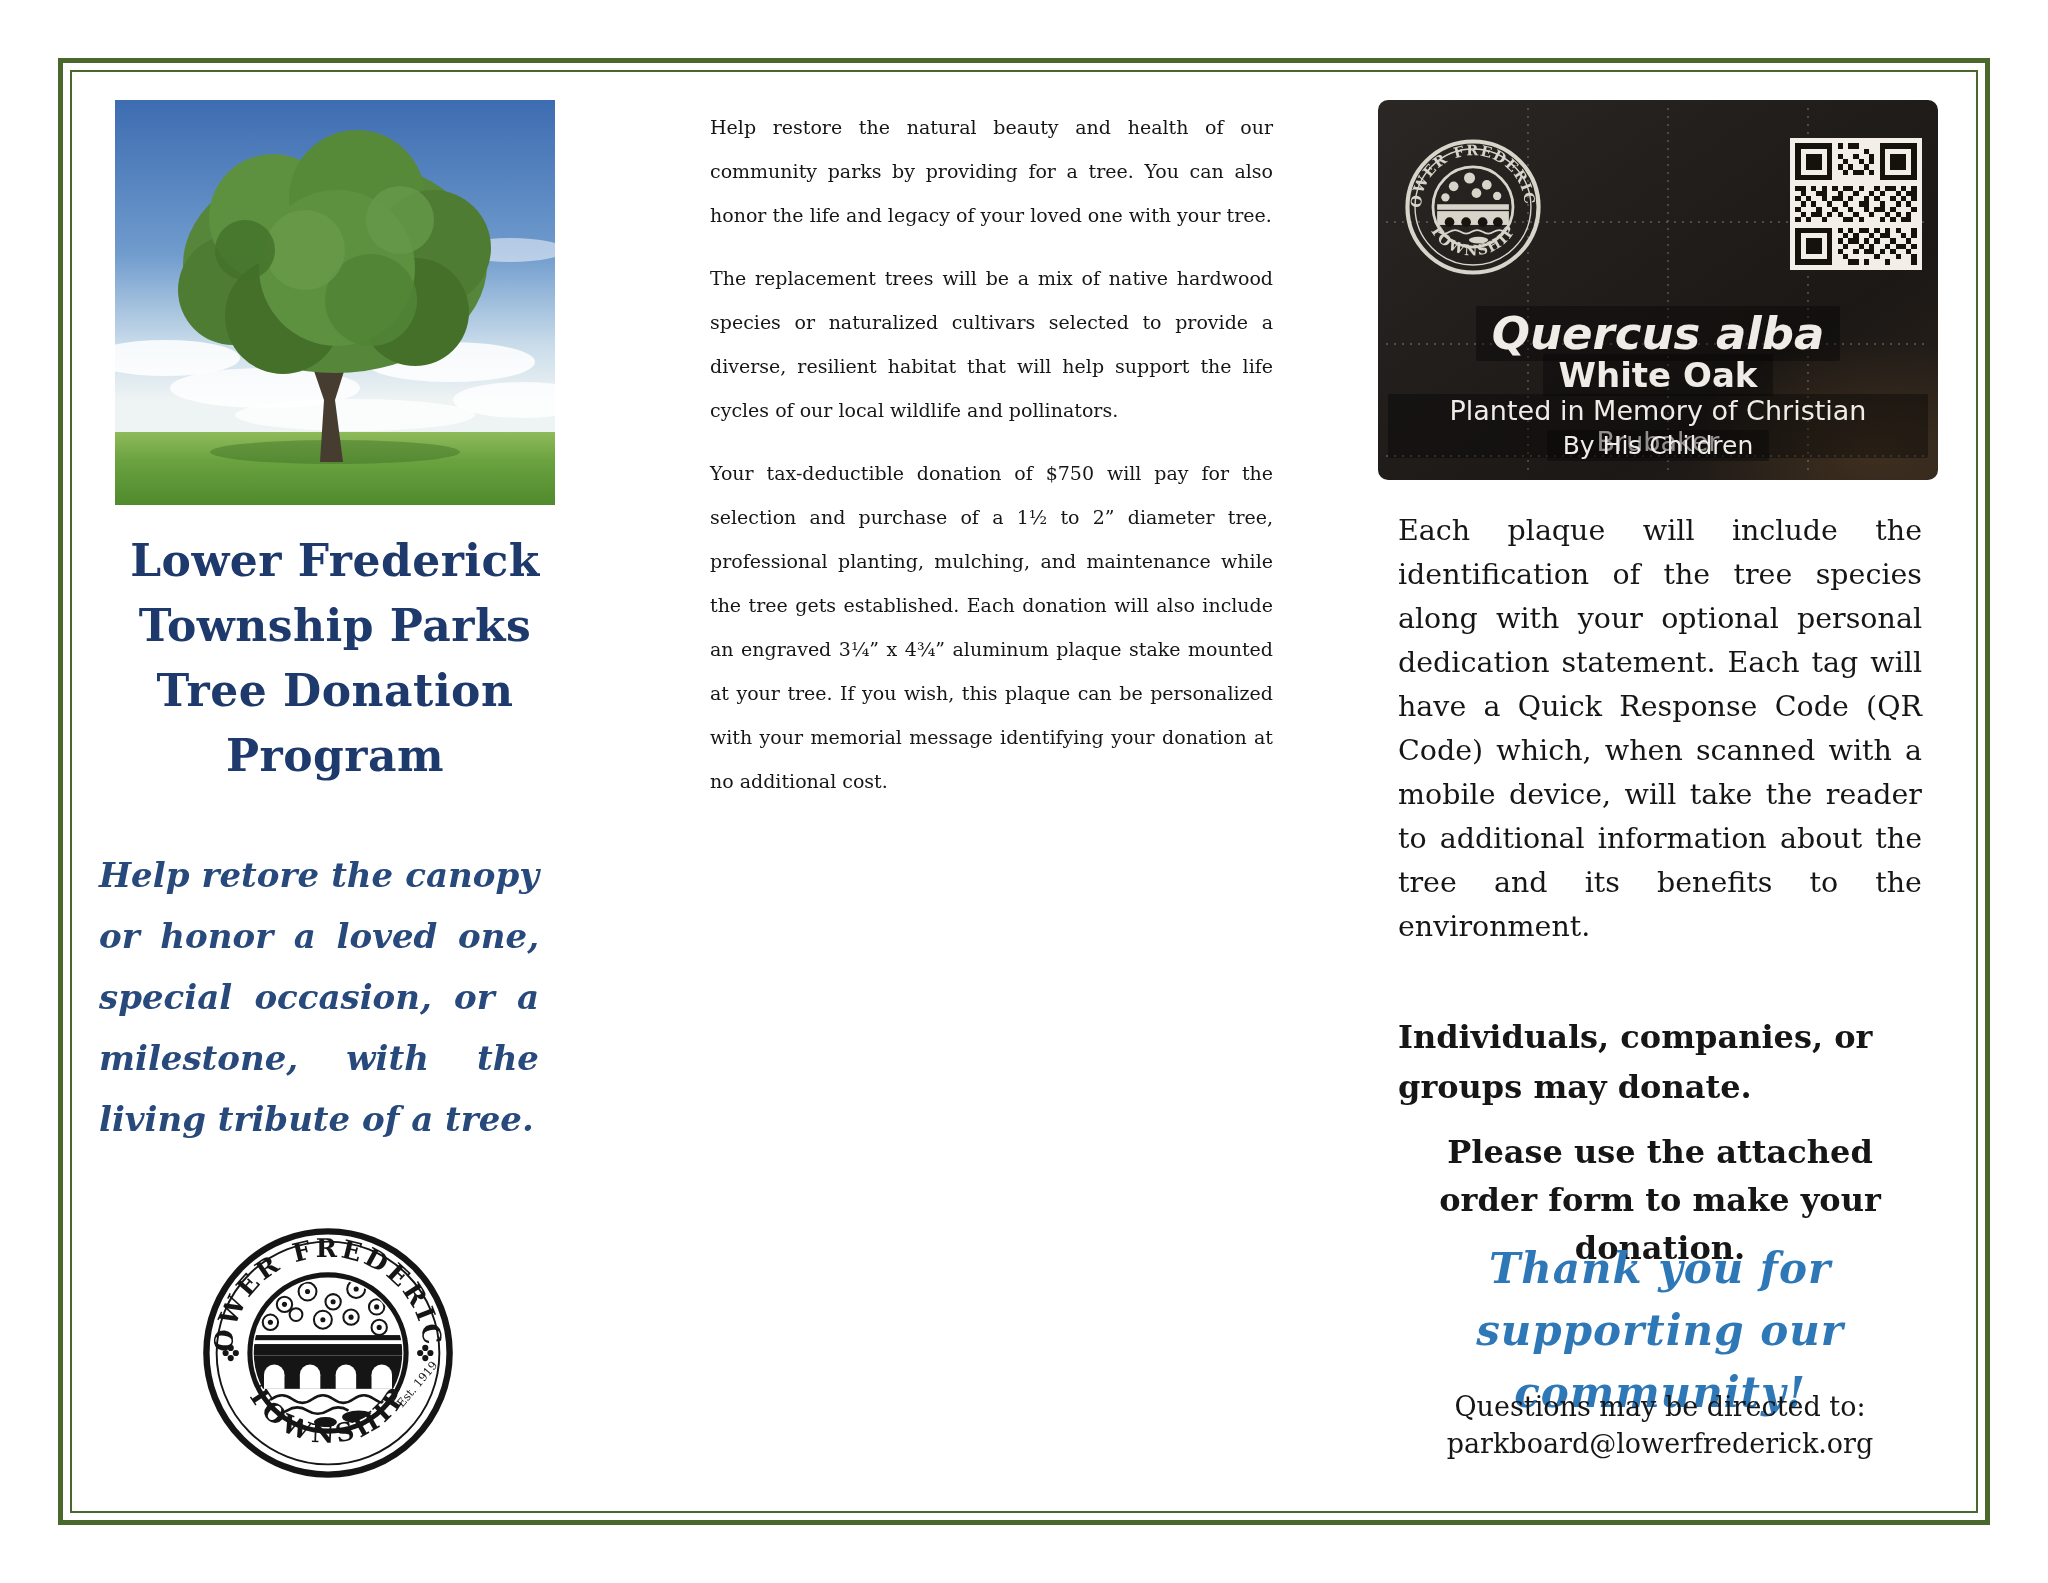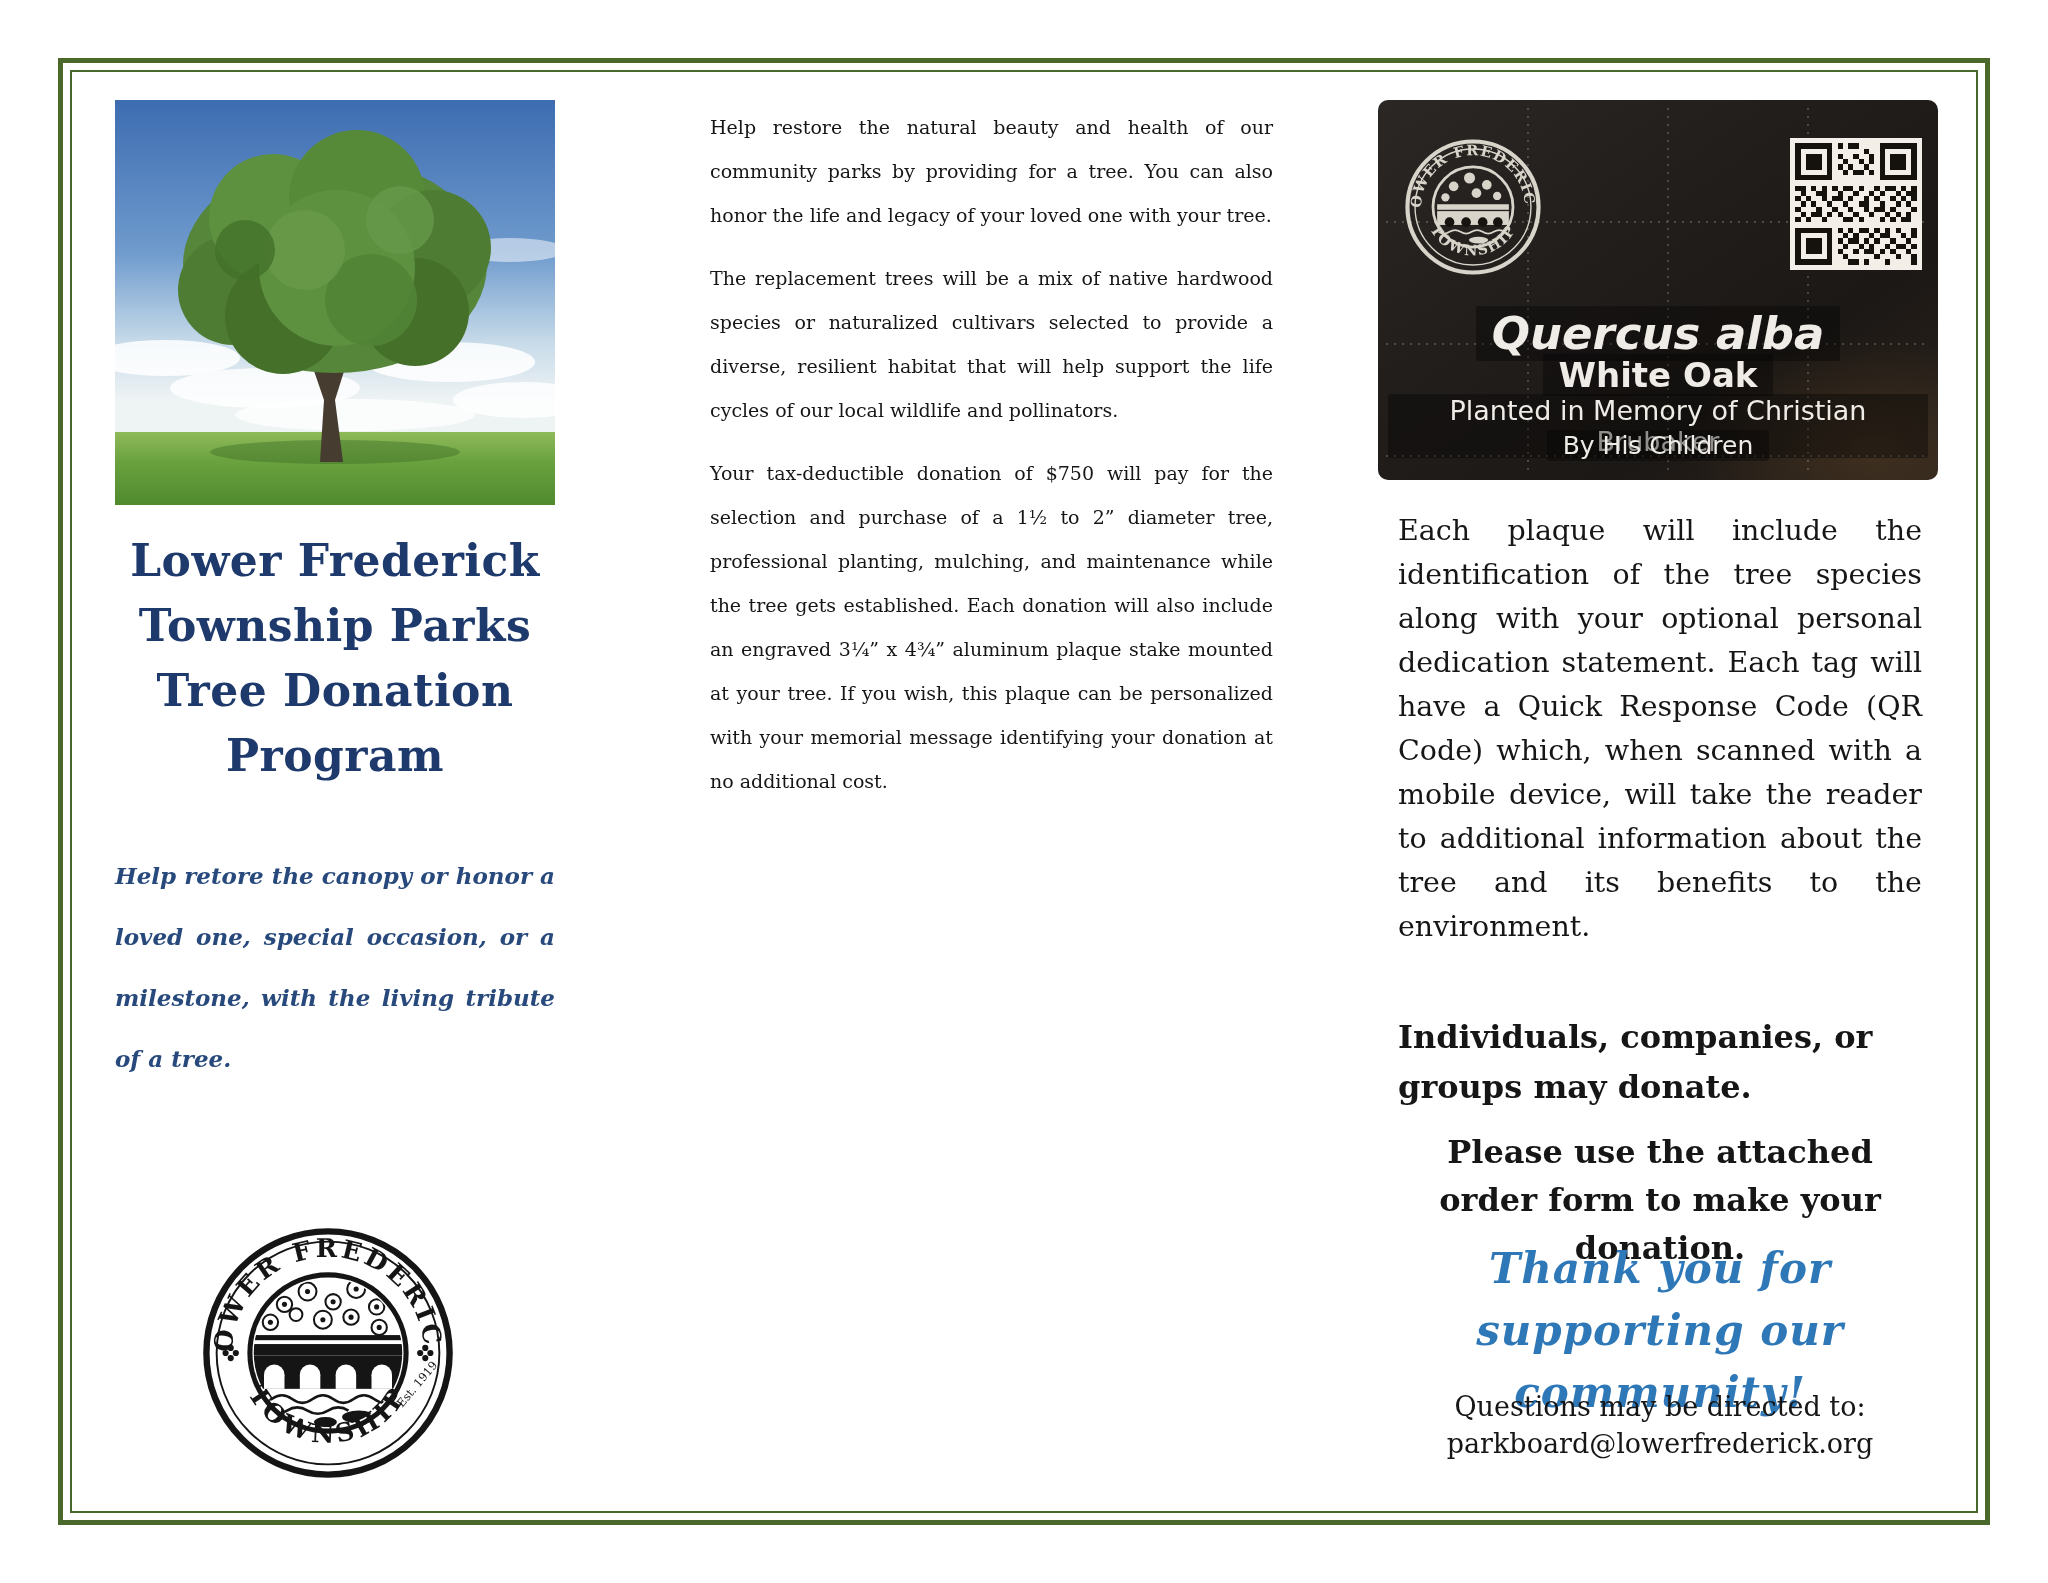--- a/index.html
+++ b/index.html
@@ -19,23 +19,23 @@
     border:2px solid var(--border-green);}
 
   
   .tree-photo{position:absolute;left:115px;top:100px;width:440px;height:405px;overflow:hidden;}
   .tree-photo svg{display:block;width:100%;height:100%;}
 
   .title{position:absolute;left:95px;top:528px;width:480px;text-align:center;
     color:var(--navy);font-weight:bold;font-size:44px;line-height:65px;letter-spacing:.5px;}
   .title div{white-space:nowrap;}
 
-  .tagline{position:absolute;left:115px;top:845px;width:440px;
+  .tagline{position:absolute;left:99px;top:845px;width:440px;
     color:var(--tagline-navy);font-weight:bold;font-style:italic;
-    font-size:23px;line-height:61px;text-align:justify;}
+    font-size:34px;line-height:61px;text-align:justify;}
 
   .seal{position:absolute;left:200px;top:1225px;width:256px;height:256px;}
   .seal svg{display:block;width:100%;height:100%;}
 
   
   .col-mid{position:absolute;left:710px;top:105px;width:563px;color:var(--ink);}
   .col-mid p{font-size:19px;line-height:44px;text-align:justify;margin:0 0 19px 0;}
 
   
   .plaque{position:absolute;left:1378px;top:100px;width:560px;height:380px;border-radius:10px;

